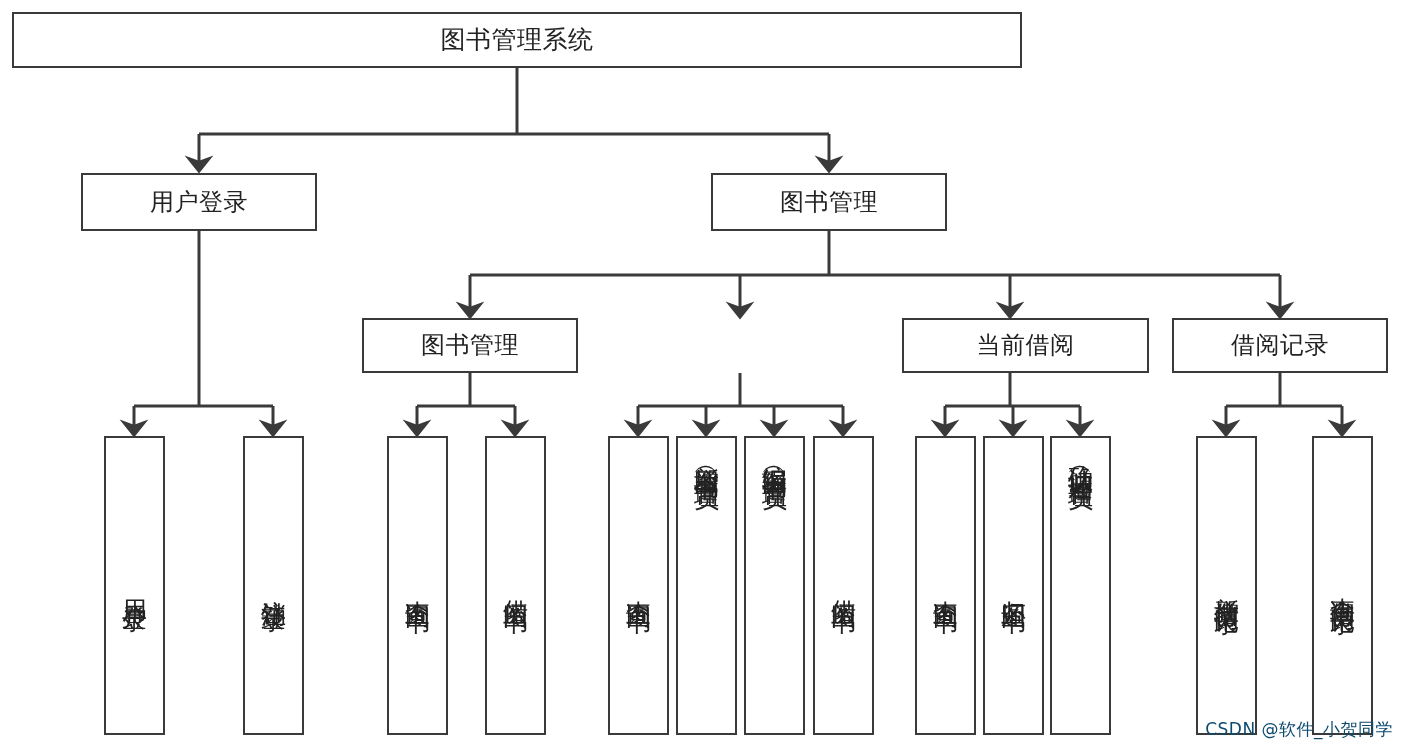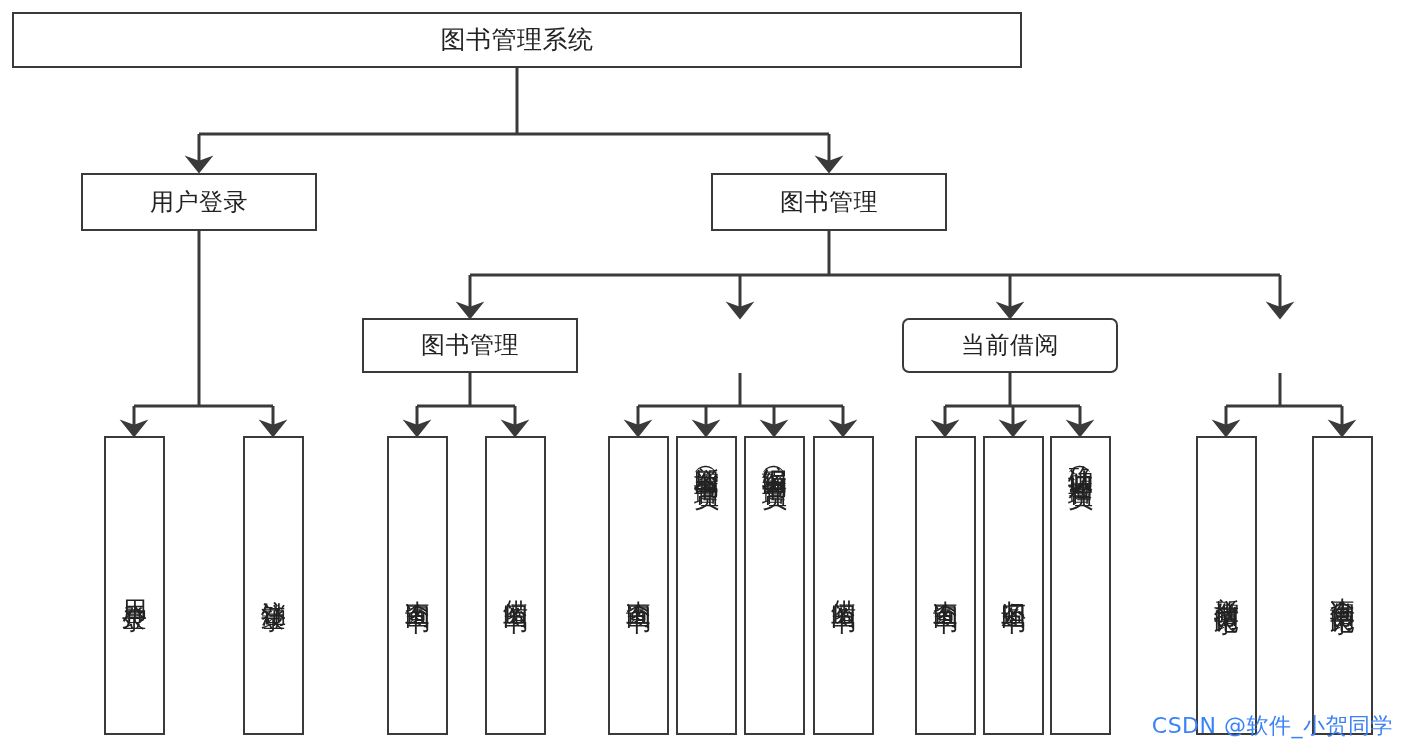--- a/index.html
+++ b/index.html
@@ -61,22 +61,22 @@
     line-height: 1;
   }
   .node-leaf.leaf-mid {
     align-items: center;
     padding-top: 0;
   }
   #watermark {
     position: absolute;
     right: 12px;
     bottom: 6px;
-    font-size: 22px;
-    color: #3b82f6;
+    font-size: 17px;
+    color: #0c4a6e;
     letter-spacing: 0.5px;
     white-space: nowrap;
     user-select: none;
   }
 </style>
 </head>
 <body>
 
 <div id="diagram-root">
 
@@ -137,22 +137,25 @@
   <div class="node node-branch" style="left:81px; top:173px; width:236px; height:58px;">
     <span class="node-label">用户登录</span>
   </div>
   <div class="node node-branch" style="left:711px; top:173px; width:236px; height:58px;">
     <span class="node-label">图书管理</span>
   </div>
 
   <div class="node node-branch" style="left:362px; top:318px; width:216px; height:55px;">
     <span class="node-label">图书管理</span>
   </div>
-  <div class="node node-branch" style="left:902px; top:318px; width:216px; height:55px;border-radius:7px;">
+  <div class="node node-branch" style="left:902px; top:318px; width:247px; height:55px;">
     <span class="node-label">当前借阅</span>
+  </div>
+  <div class="node node-branch" style="left:1172px; top:318px; width:216px; height:55px;">
+    <span class="node-label">借阅记录</span>
   </div>
 
   <div class="node node-leaf leaf-mid" style="left:104px; top:436px; width:61px; height:299px;">
     <span class="node-label">用户登录</span>
   </div>
   <div class="node node-leaf leaf-mid" style="left:243px; top:436px; width:61px; height:299px;">
     <span class="node-label">注销登录</span>
   </div>
 
   <div class="node node-leaf leaf-mid" style="left:387px; top:436px; width:61px; height:299px;">

